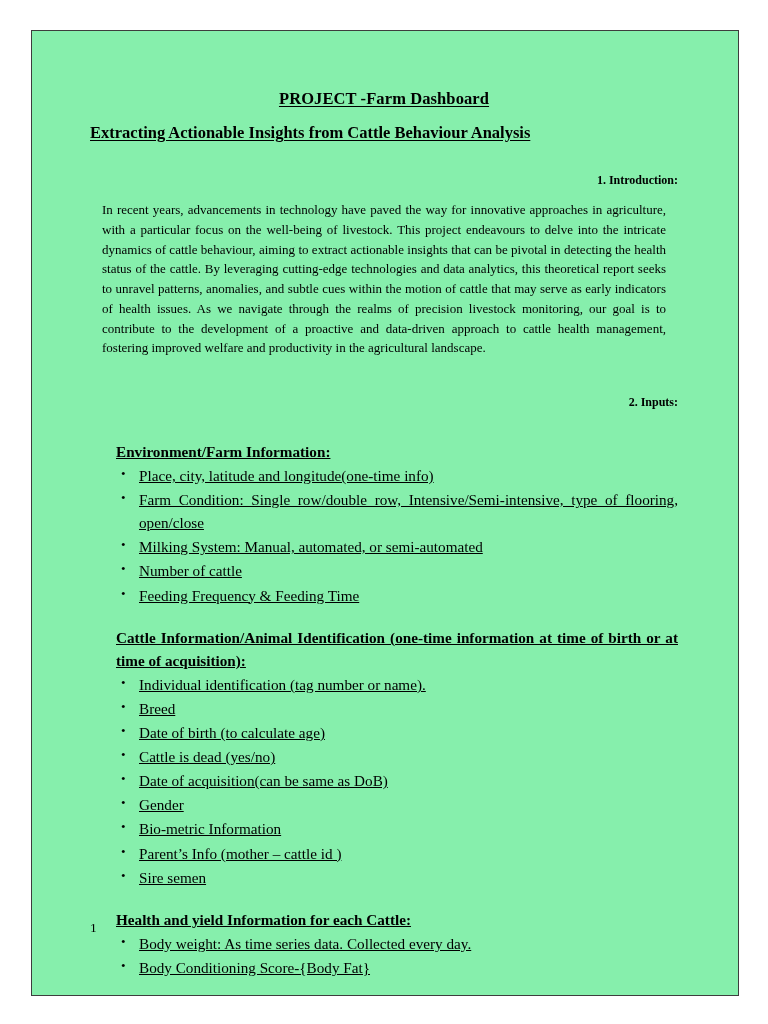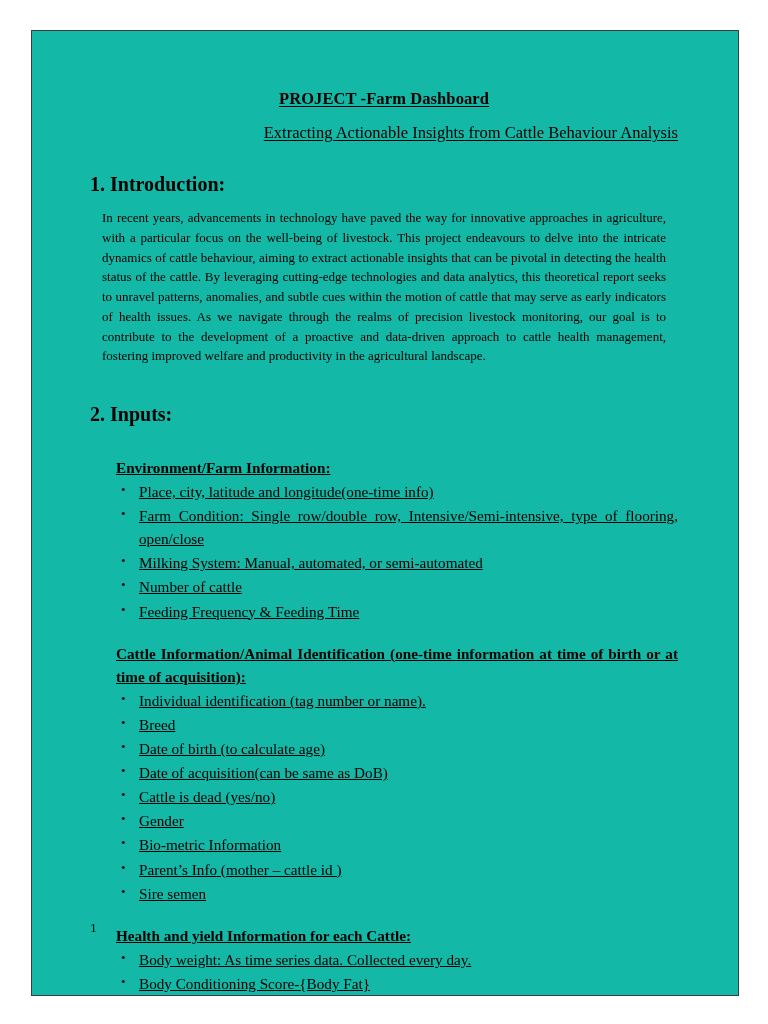--- a/index.html
+++ b/index.html
@@ -14,51 +14,52 @@
     -webkit-font-smoothing: antialiased;
   }
 
   .page-frame {
     position: absolute;
     left: 31px;
     top: 30px;
     width: 708px;
     height: 966px;
     border: 1px solid #3d3d3d;
-    background: #14b8a6;
+    background: #86efac;
   }
 
   .page-body {
     position: absolute;
     left: 58px;
     top: 58px;
     width: 588px;
   }
 
   .doc-title {
     text-align: center;
     font-weight: bold;
     font-size: 16.5px;
     letter-spacing: 0.1px;
     margin: 0 0 14px 0;
   }
   .doc-title .u { text-decoration: underline; text-underline-offset: 2px; }
 
   .doc-subtitle {
-    text-align: right;
-    font-weight: normal;
+    text-align: left;
+    font-weight: bold;
     font-size: 16.5px;
     margin: 0 0 30px 0;
   }
   .doc-subtitle .u { text-decoration: underline; text-underline-offset: 2px; }
 
   .section-heading {
     font-weight: bold;
-    font-size: 20px;
+    font-size: 12px;
     margin: 0 0 3px 0;
+    text-align: right;
   }
 
   .body-text {
     font-size: 13px;
     line-height: 1.52;
     text-align: justify;
     text-justify: inter-word;
     margin: 12px;
   }
 
@@ -147,22 +148,22 @@
     </div>
 
     <div class="gap-between-groups"></div>
 
     <div class="group">
       <div class="group-heading wrapped">Cattle Information/Animal Identification (one-time information at time of birth  or at time of acquisition):</div>
       <ul class="bullets">
         <li>Individual identification (tag number or name).</li>
         <li>Breed</li>
         <li>Date of birth (to calculate age)</li>
+        <li>Cattle is dead (yes/no)</li>
         <li>Date of acquisition(can be same as DoB)</li>
-        <li>Cattle is dead (yes/no)</li>
         <li>Gender</li>
         <li>Bio-metric Information</li>
         <li>Parent’s Info (mother – cattle id )</li>
         <li>Sire semen</li>
       </ul>
     </div>
 
     <div class="gap-between-groups"></div>
 
     <div class="group">

